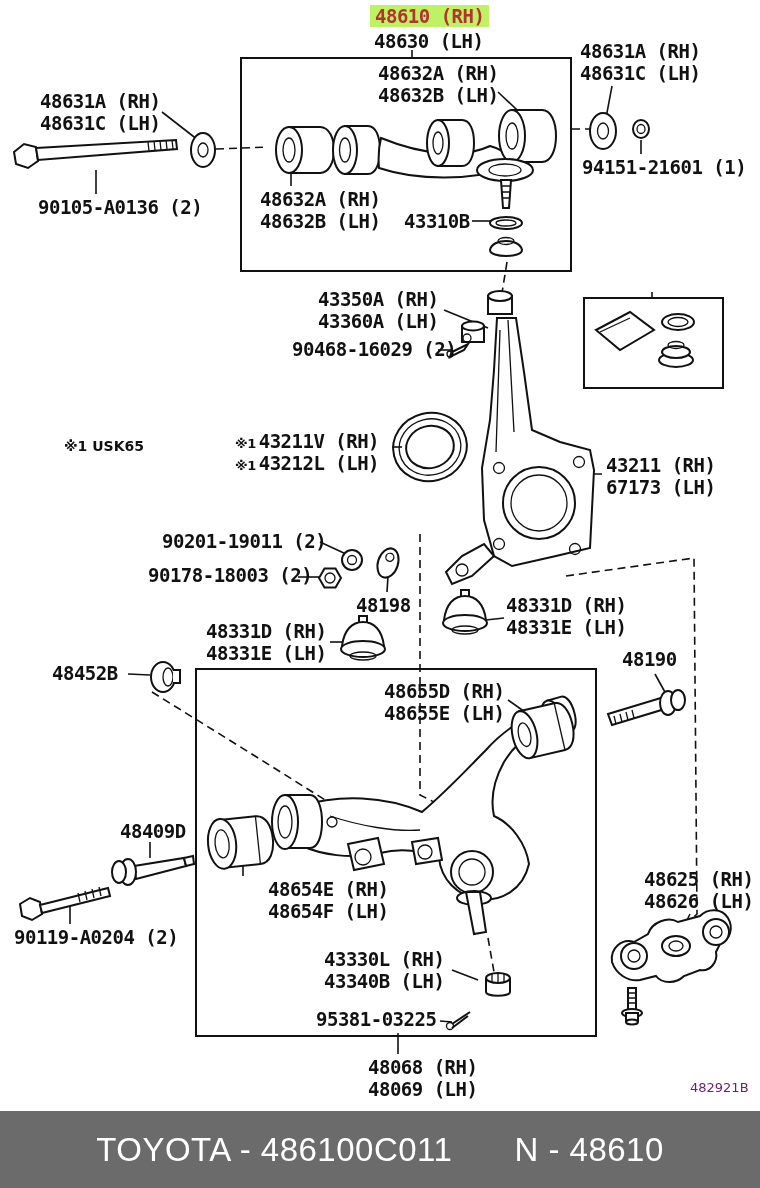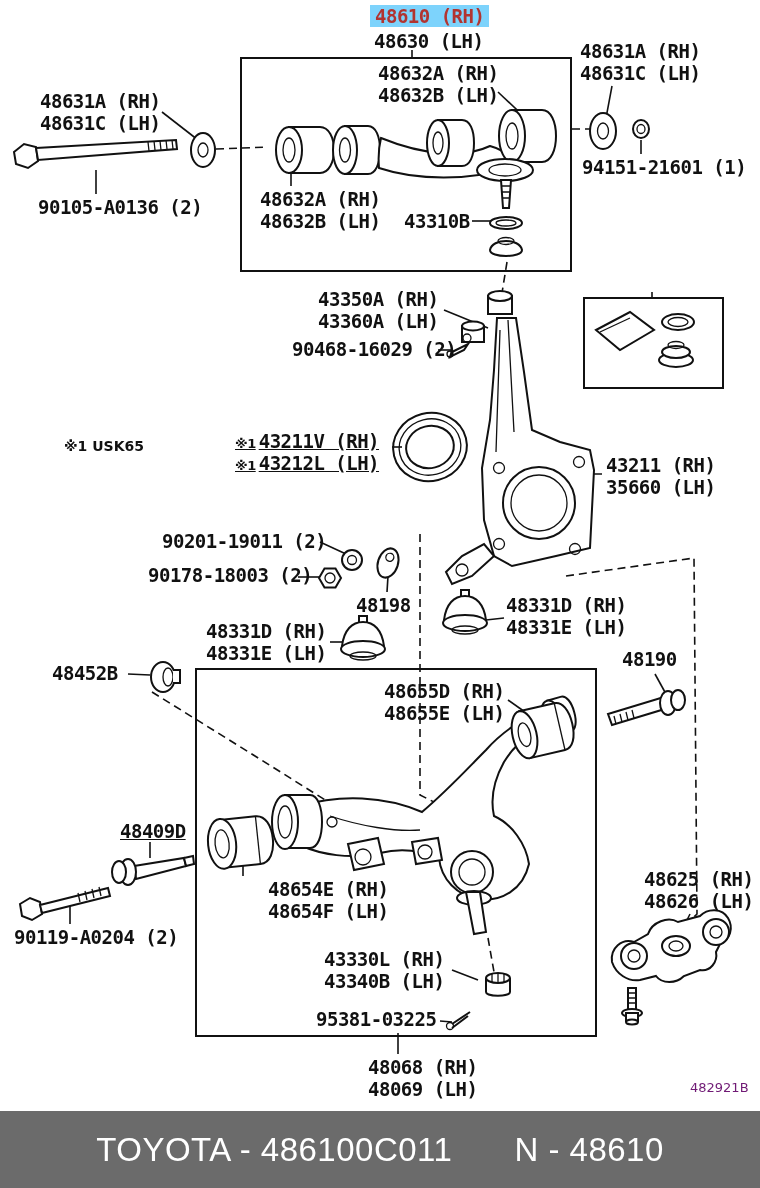--- a/index.html
+++ b/index.html
@@ -13,21 +13,21 @@
   .sf { stroke:#111; stroke-width:2; fill:#fff; }
   .thin { stroke-width:1.3; }
   .dash { stroke:#111; stroke-width:1.6; fill:none; stroke-dasharray:8 5; }
   .ldr { stroke:#111; stroke-width:1.6; fill:none; }
   .pbox { position:absolute; border:2px solid #111; background:transparent; }
   .lbl {
     position:absolute; font:bold 19px "DejaVu Sans Mono", monospace;
     color:#111; line-height:22px; white-space:nowrap; letter-spacing:-0.5px;
   }
   .lbl .ln { display:block; }
-  .hl { background:#7dd3fc; color:#b23430; padding:0 5px; }
+  .hl { background:#bef264; color:#b23430; padding:0 5px; }
   .pre { font:bold 13px "DejaVu Sans", sans-serif; margin-right:3px; }
   .small-note { position:absolute; font:bold 14px "DejaVu Sans", sans-serif; color:#111; }
   .code { position:absolute; font:13px "DejaVu Sans", sans-serif; color:#701a75; }
   .footer {
     position:absolute; left:0; top:1111px; width:760px; height:77px;
     background:#6b6b6b; display:flex; align-items:center; justify-content:center; gap:62px;
   }
   .footer span {
     color:#ffffff; font:400 33px "Liberation Sans", sans-serif; letter-spacing:0.5px;
   }
@@ -321,28 +321,28 @@
   </div>
   <div class="lbl" style="left:292px; top:338px;">
     <span class="ln">90468-16029 (2)</span>
   </div>
 
 
   <div class="small-note" style="left:64px; top:438px;">
     <span>※1 USK65</span>
   </div>
 
-  <div class="lbl" style="left:235px; top:430px;text-decoration:underline;">
+  <div class="lbl" style="left:235px; top:430px;">
     <span class="ln"><span class="pre">※1</span><span>43211V (RH)</span></span>
     <span class="ln"><span class="pre">※1</span><span>43212L (LH)</span></span>
   </div>
 
   <div class="lbl" style="left:606px; top:454px;">
     <span class="ln">43211 (RH)</span>
-    <span class="ln">35660 (LH)</span>
+    <span class="ln">67173 (LH)</span>
   </div>
 
   <div class="lbl" style="left:162px; top:530px;">
     <span class="ln">90201-19011 (2)</span>
   </div>
   <div class="lbl" style="left:148px; top:564px;">
     <span class="ln">90178-18003 (2)</span>
   </div>
   <div class="lbl" style="left:356px; top:594px;">
     <span class="ln">48198</span>
@@ -362,21 +362,21 @@
   </div>
   <div class="lbl" style="left:622px; top:648px;">
     <span class="ln">48190</span>
   </div>
 
   <div class="lbl" style="left:384px; top:680px;">
     <span class="ln">48655D (RH)</span>
     <span class="ln">48655E (LH)</span>
   </div>
 
-  <div class="lbl" style="left:120px; top:820px;text-decoration:underline;">
+  <div class="lbl" style="left:120px; top:820px;">
     <span class="ln">48409D</span>
   </div>
   <div class="lbl" style="left:14px; top:926px;">
     <span class="ln">90119-A0204 (2)</span>
   </div>
 
   <div class="lbl" style="left:224px; top:878px;margin-left:44px;">
     <span class="ln">48654E (RH)</span>
     <span class="ln">48654F (LH)</span>
   </div>

